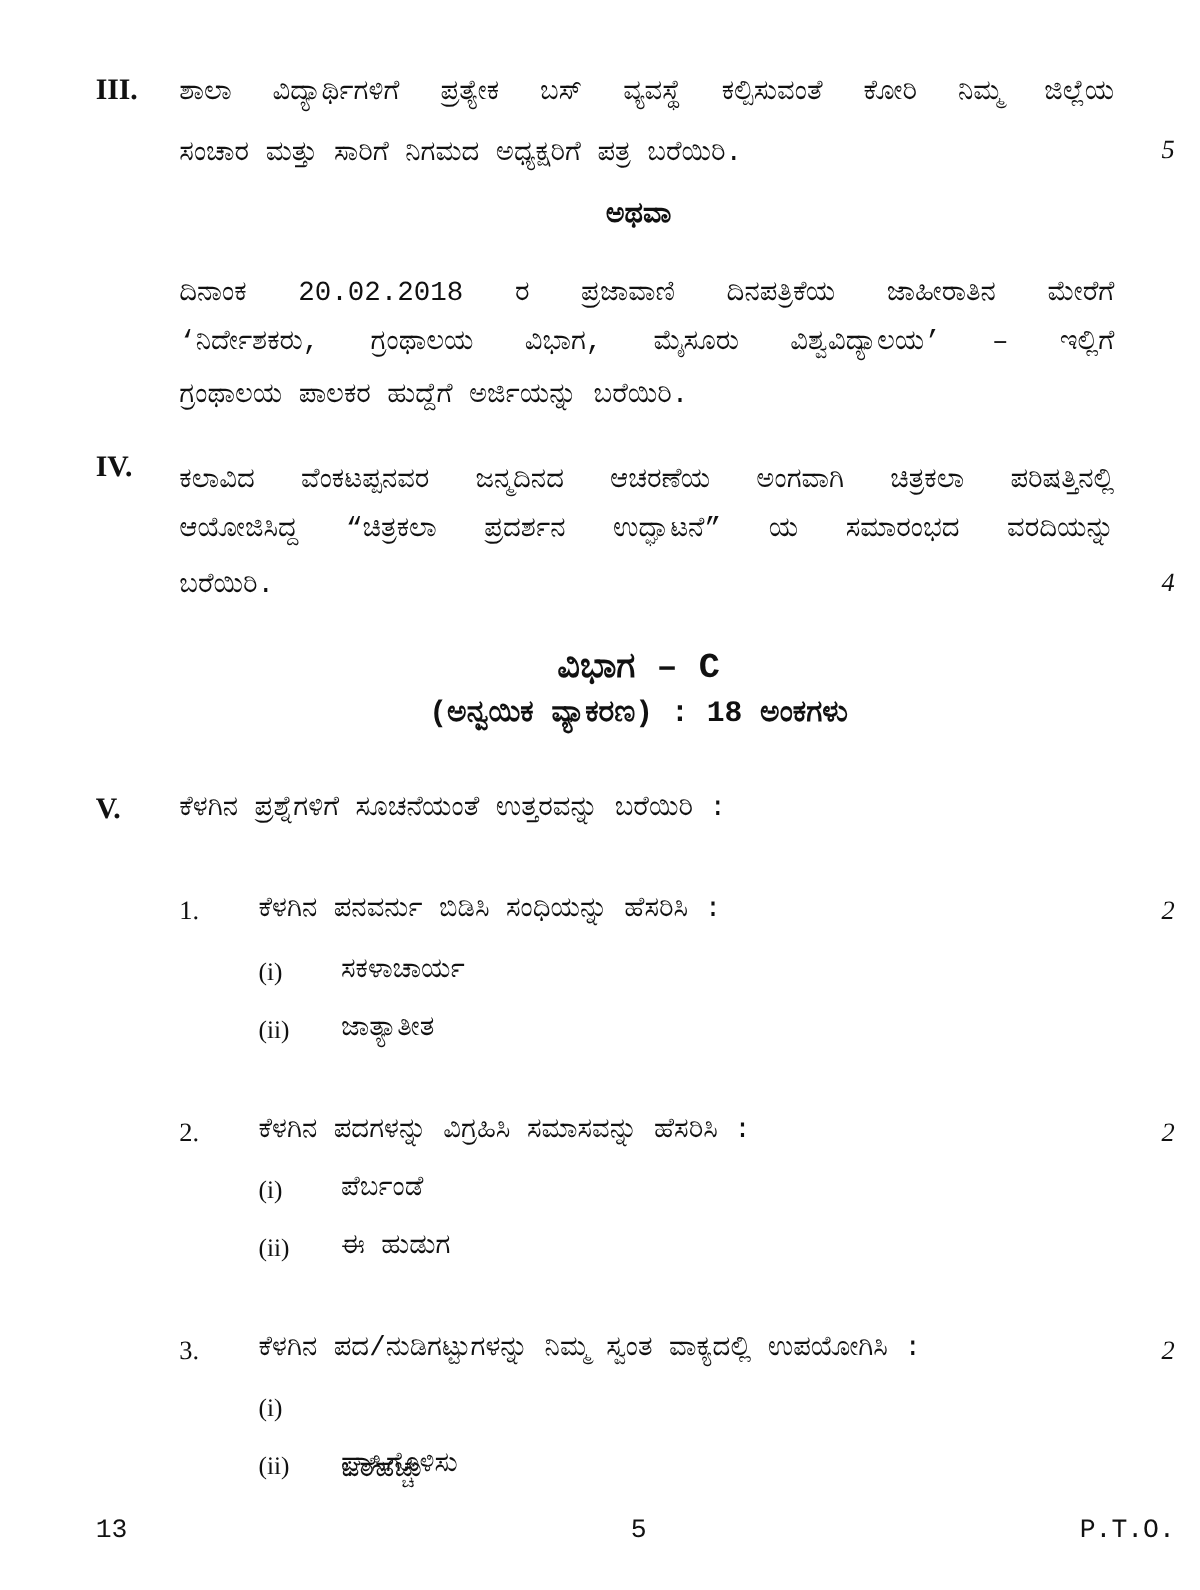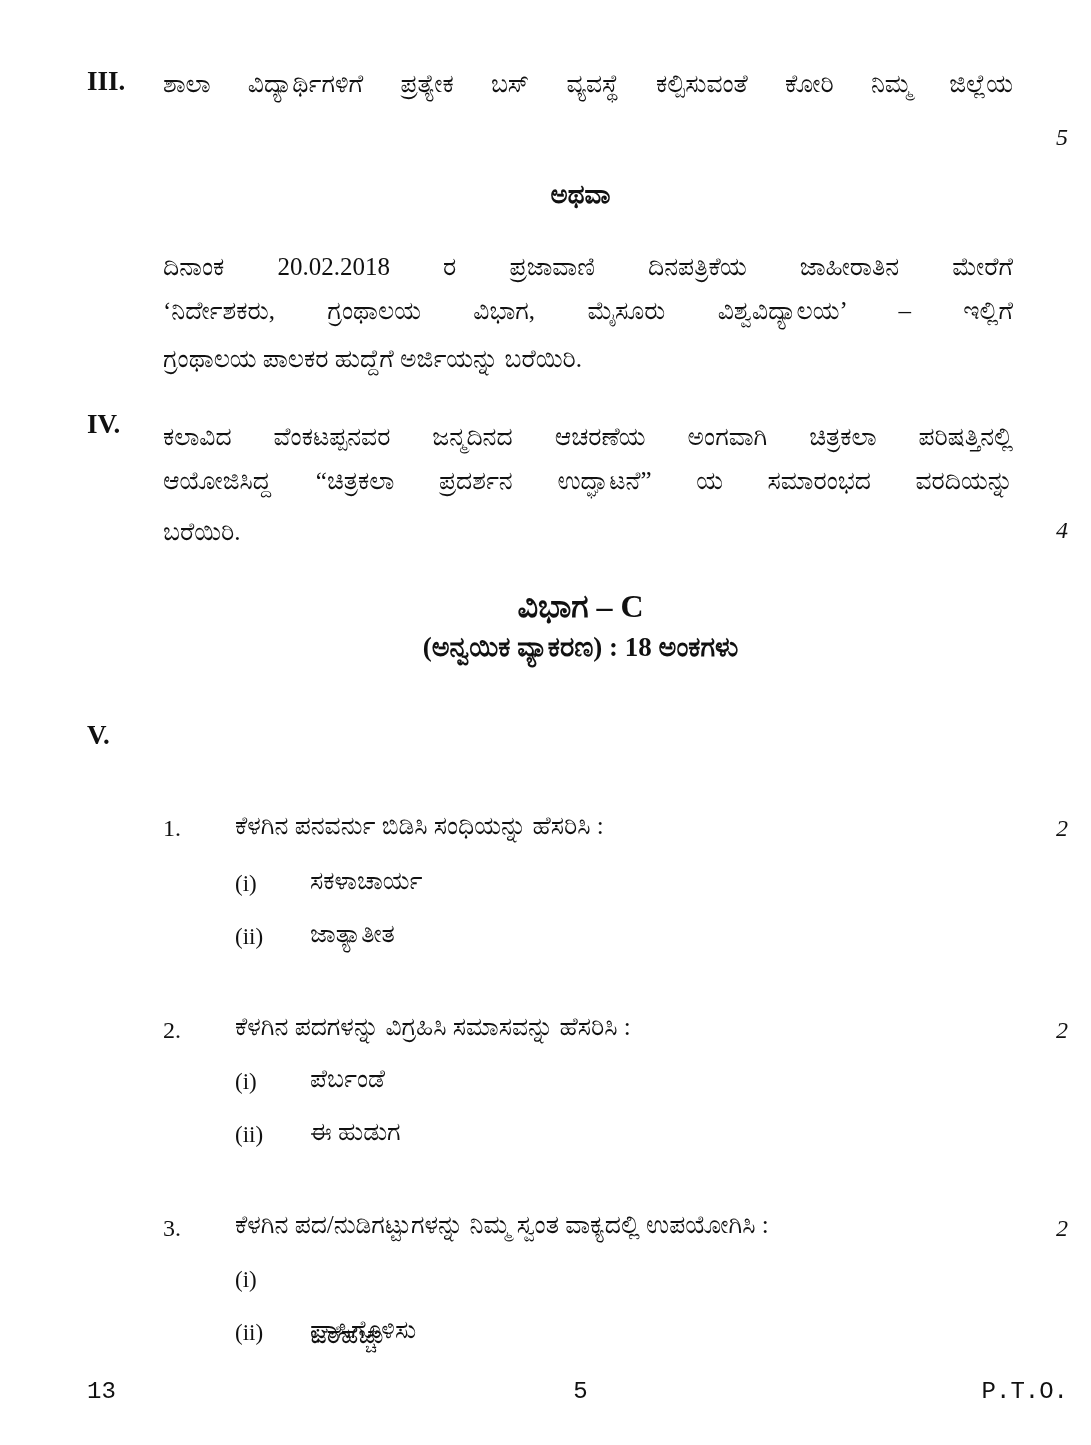--- a/index.html
+++ b/index.html
@@ -2,21 +2,21 @@
 <html><head>
 <meta charset="utf-8">
 <style>
   html, body { margin: 0; padding: 0; background: #ffffff; }
   body {
     width: 1091px; height: 1445px; position: relative; overflow: hidden;
     font-family: "DejaVu Serif", "Liberation Serif", serif;
     color: #111111;
   }
   .page { position: absolute; left: 0; top: 0; width: 1091px; height: 1445px; margin-left: 35px; }
-  .kn { font-family: Liberation Serif, serif; font-size: 25px; }
+  .kn { font-family: Liberation Mono, monospace; font-size: 25px; }
   .roman {
     position: absolute; left: 52px; font-family: "Liberation Serif", "DejaVu Serif", serif;
     font-weight: bold; font-size: 27px;
   }
   .para {
     position: absolute; left: 128px; width: 850px; line-height: 57px;
     text-align: justify;
   }
   .para.justify-last { text-align-last: justify; }
   .marks {
@@ -38,38 +38,40 @@
     position: absolute; top: 1378px; font-family: Liberation Mono, monospace; font-size: 24px;
   }
 </style>
 </head>
 <body>
 
 <div class="page">
 
   <div class="roman" style="top:66px;">III.</div>
   <div class="para kn justify-last" style="top:55px;">ಶಾಲಾ ವಿದ್ಯಾರ್ಥಿಗಳಿಗೆ ಪ್ರತ್ಯೇಕ ಬಸ್  ವ್ಯವಸ್ಥೆ ಕಲ್ಪಿಸುವಂತೆ ಕೋರಿ ನಿಮ್ಮ ಜಿಲ್ಲೆಯ</div>
+  <div class="para kn" style="top:110px;">ಸಂಚಾರ ಮತ್ತು ಸಾರಿಗೆ ನಿಗಮದ ಅಧ್ಯಕ್ಷರಿಗೆ ಪತ್ರ ಬರೆಯಿರಿ.</div>
   <div class="marks" style="top:124px;">5</div>
 
   <div class="center kn" style="top:180px; font-size:26px;">ಅಥವಾ</div>
 
   <div class="para kn justify-last" style="top:238px;">ದಿನಾಂಕ 20.02.2018 ರ ಪ್ರಜಾವಾಣಿ ದಿನಪತ್ರಿಕೆಯ ಜಾಹೀರಾತಿನ ಮೇರೆಗೆ</div>
   <div class="para kn" style="top:330px;">ಗ್ರಂಥಾಲಯ ಪಾಲಕರ ಹುದ್ದೆಗೆ ಅರ್ಜಿಯನ್ನು ಬರೆಯಿರಿ.</div>
   <div class="para kn justify-last" style="top:282px;">‘ನಿರ್ದೇಶಕರು, ಗ್ರಂಥಾಲಯ ವಿಭಾಗ, ಮೈಸೂರು ವಿಶ್ವವಿದ್ಯಾಲಯ’ – ಇಲ್ಲಿಗೆ</div>
 
   <div class="roman" style="top:409px;">IV.</div>
   <div class="para kn justify-last" style="top:408px;">ಕಲಾವಿದ ವೆಂಕಟಪ್ಪನವರ ಜನ್ಮದಿನದ ಆಚರಣೆಯ ಅಂಗವಾಗಿ ಚಿತ್ರಕಲಾ ಪರಿಷತ್ತಿನಲ್ಲಿ</div>
   <div class="para kn justify-last" style="top:452px;">ಆಯೋಜಿಸಿದ್ದ “ಚಿತ್ರಕಲಾ ಪ್ರದರ್ಶನ ಉದ್ಘಾಟನೆ” ಯ ಸಮಾರಂಭದ ವರದಿಯನ್ನು</div>
   <div class="para kn" style="top:503px;">ಬರೆಯಿರಿ.</div>
   <div class="marks" style="top:517px;">4</div>
 
   <div class="center kn" style="top:588px; font-size:32px;">ವಿಭಾಗ – C</div>
   <div class="center kn" style="top:632px; font-size:27px;">(ಅನ್ವಯಿಕ ವ್ಯಾಕರಣ) : 18 ಅಂಕಗಳು</div>
 
   <div class="roman" style="top:720px;">V.</div>
+  <div class="kn" style="position:absolute; left:128px; top:720px;">ಕೆಳಗಿನ ಪ್ರಶ್ನೆಗಳಿಗೆ ಸೂಚನೆಯಂತೆ ಉತ್ತರವನ್ನು ಬರೆಯಿರಿ :</div>
 
   <div class="qnum" style="top:815px;">1.</div>
   <div class="qtext kn" style="top:812px;">ಕೆಳಗಿನ ಪನವರ್ನು ಬಿಡಿಸಿ ಸಂಧಿಯನ್ನು ಹೆಸರಿಸಿ :</div>
   <div class="marks" style="top:815px;">2</div>
   <div class="sublabel" style="top:871px;">(i)</div>
   <div class="subtext kn" style="top:867px;">ಸಕಳಾಚಾರ್ಯ</div>
   <div class="sublabel" style="top:924px;">(ii)</div>
   <div class="subtext kn" style="top:920px;">ಜಾತ್ಯಾತೀತ</div>
 
   <div class="qnum" style="top:1017px;">2.</div>

